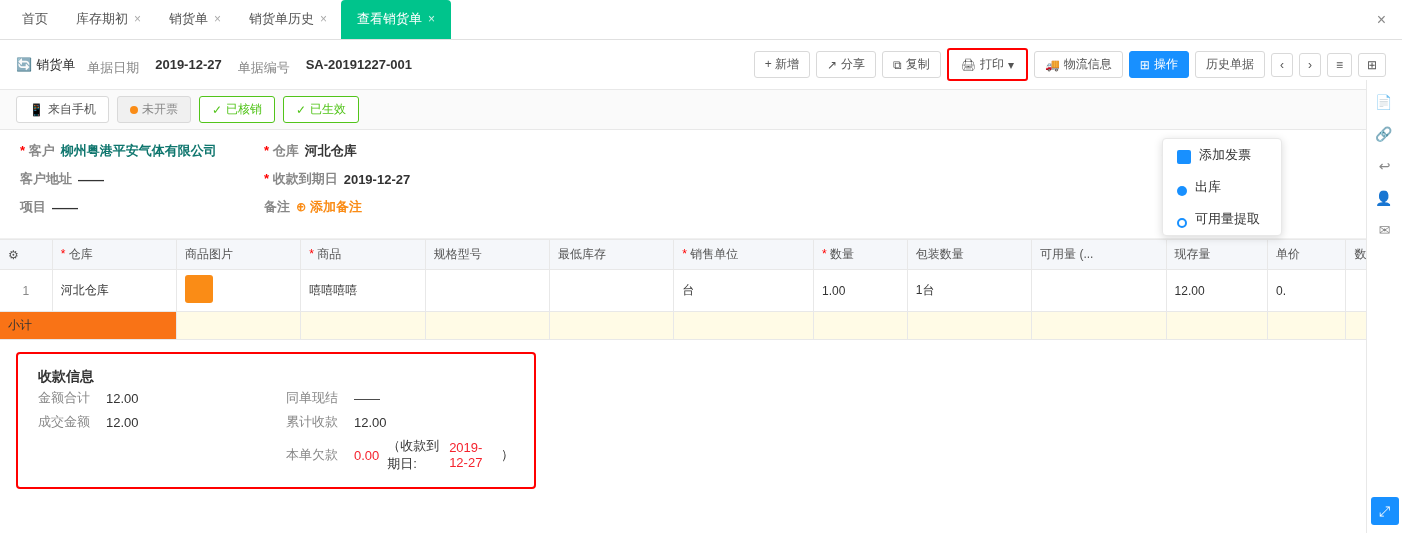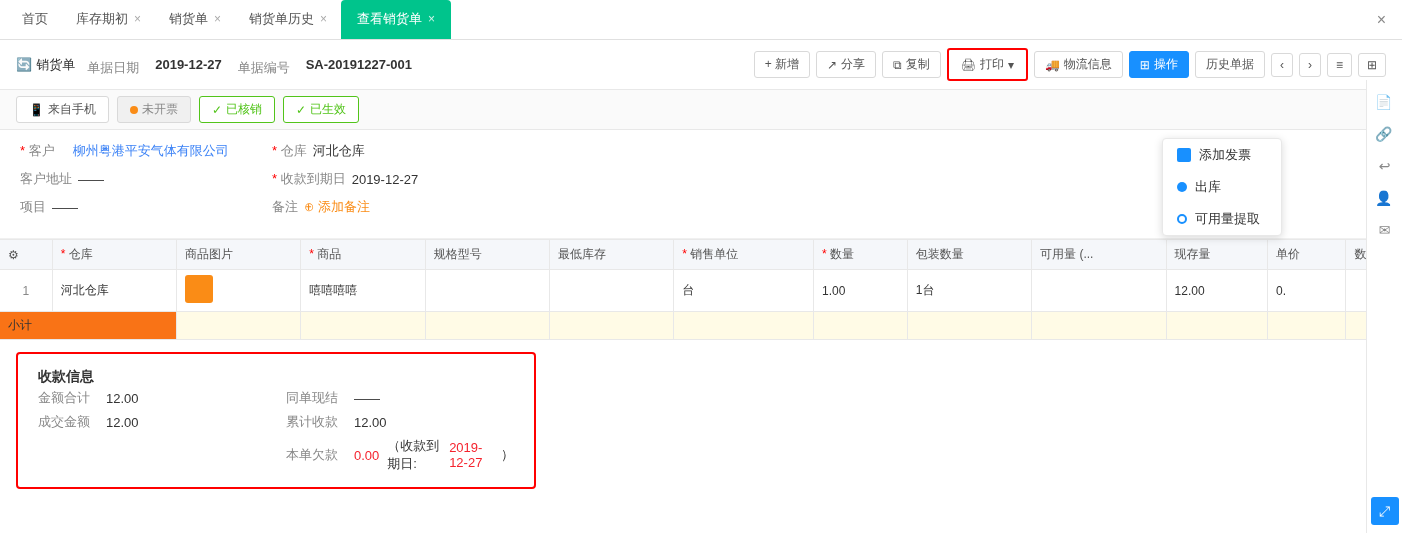--- a/index.html
+++ b/index.html
@@ -68,29 +68,29 @@
 
     .dot { width: 8px; height: 8px; border-radius: 50%; display: inline-block; }
     .dot-orange { background: #fa8c16; }
 
     
     .form-section {
       padding: 12px 20px; background: #fff;
       border-bottom: 1px solid #f0f0f0;
     }
     .form-row {
-      display: flex; align-items: center; gap: 32px; margin-bottom: 10px;
+      display: flex; align-items: center; gap: 24px; margin-bottom: 10px; font-weight: bold;
     }
     .form-field {
       display: flex; align-items: center; gap: 6px; min-width: 220px;
     }
     .form-label { color: #888; font-size: 13px; white-space: nowrap; }
     .form-label.required::before { content: "* "; color: red; }
     .form-value { color: #333; font-size: 13px; }
-    .form-value.link { color: #3b82f6; margin-left: 12px; }
+    .form-value.link { color: #0f766e; }
     .add-note-btn { color: #fa8c16; cursor: pointer; font-size: 13px; }
 
     
     .data-table-wrap { overflow-x: auto; border-top: 1px solid #e8e8e8; }
     .data-table {
       width: 100%; border-collapse: collapse; font-size: 12px;
     }
     .data-table th {
       background: #f5f7fa; padding: 6px 8px; text-align: left;
       border-right: 1px solid #e8e8e8; border-bottom: 1px solid #e8e8e8;
@@ -119,21 +119,21 @@
     .payment-val { color: #333; font-size: 13px; }
     .payment-val.red { color: #f5222d; }
 
     
     .dropdown-menu {
       position: absolute; top: 98px; right: 120px; background: #fff;
       border: 1px solid #e8e8e8; border-radius: 4px; box-shadow: 0 2px 8px rgba(0,0,0,0.15);
       min-width: 120px; z-index: 100;
     }
     .dropdown-item {
-      display: flex; align-items: center; gap: 8px; padding: 7px 14px;
+      display: flex; align-items: flex-end; gap: 8px; padding: 7px 14px;
       cursor: pointer; font-size: 13px; color: #333;
     }
     .item-icon-square { width: 14px; height: 14px; background: #1890ff; border-radius: 2px; display: inline-block; }
     .item-icon-circle { width: 10px; height: 10px; background: #1890ff; border-radius: 50%; display: inline-block; }
 
     
     .print-highlight {
       border: 2px solid red; border-radius: 3px; padding: 2px;
       display: inline-flex; align-items: center;
     }

